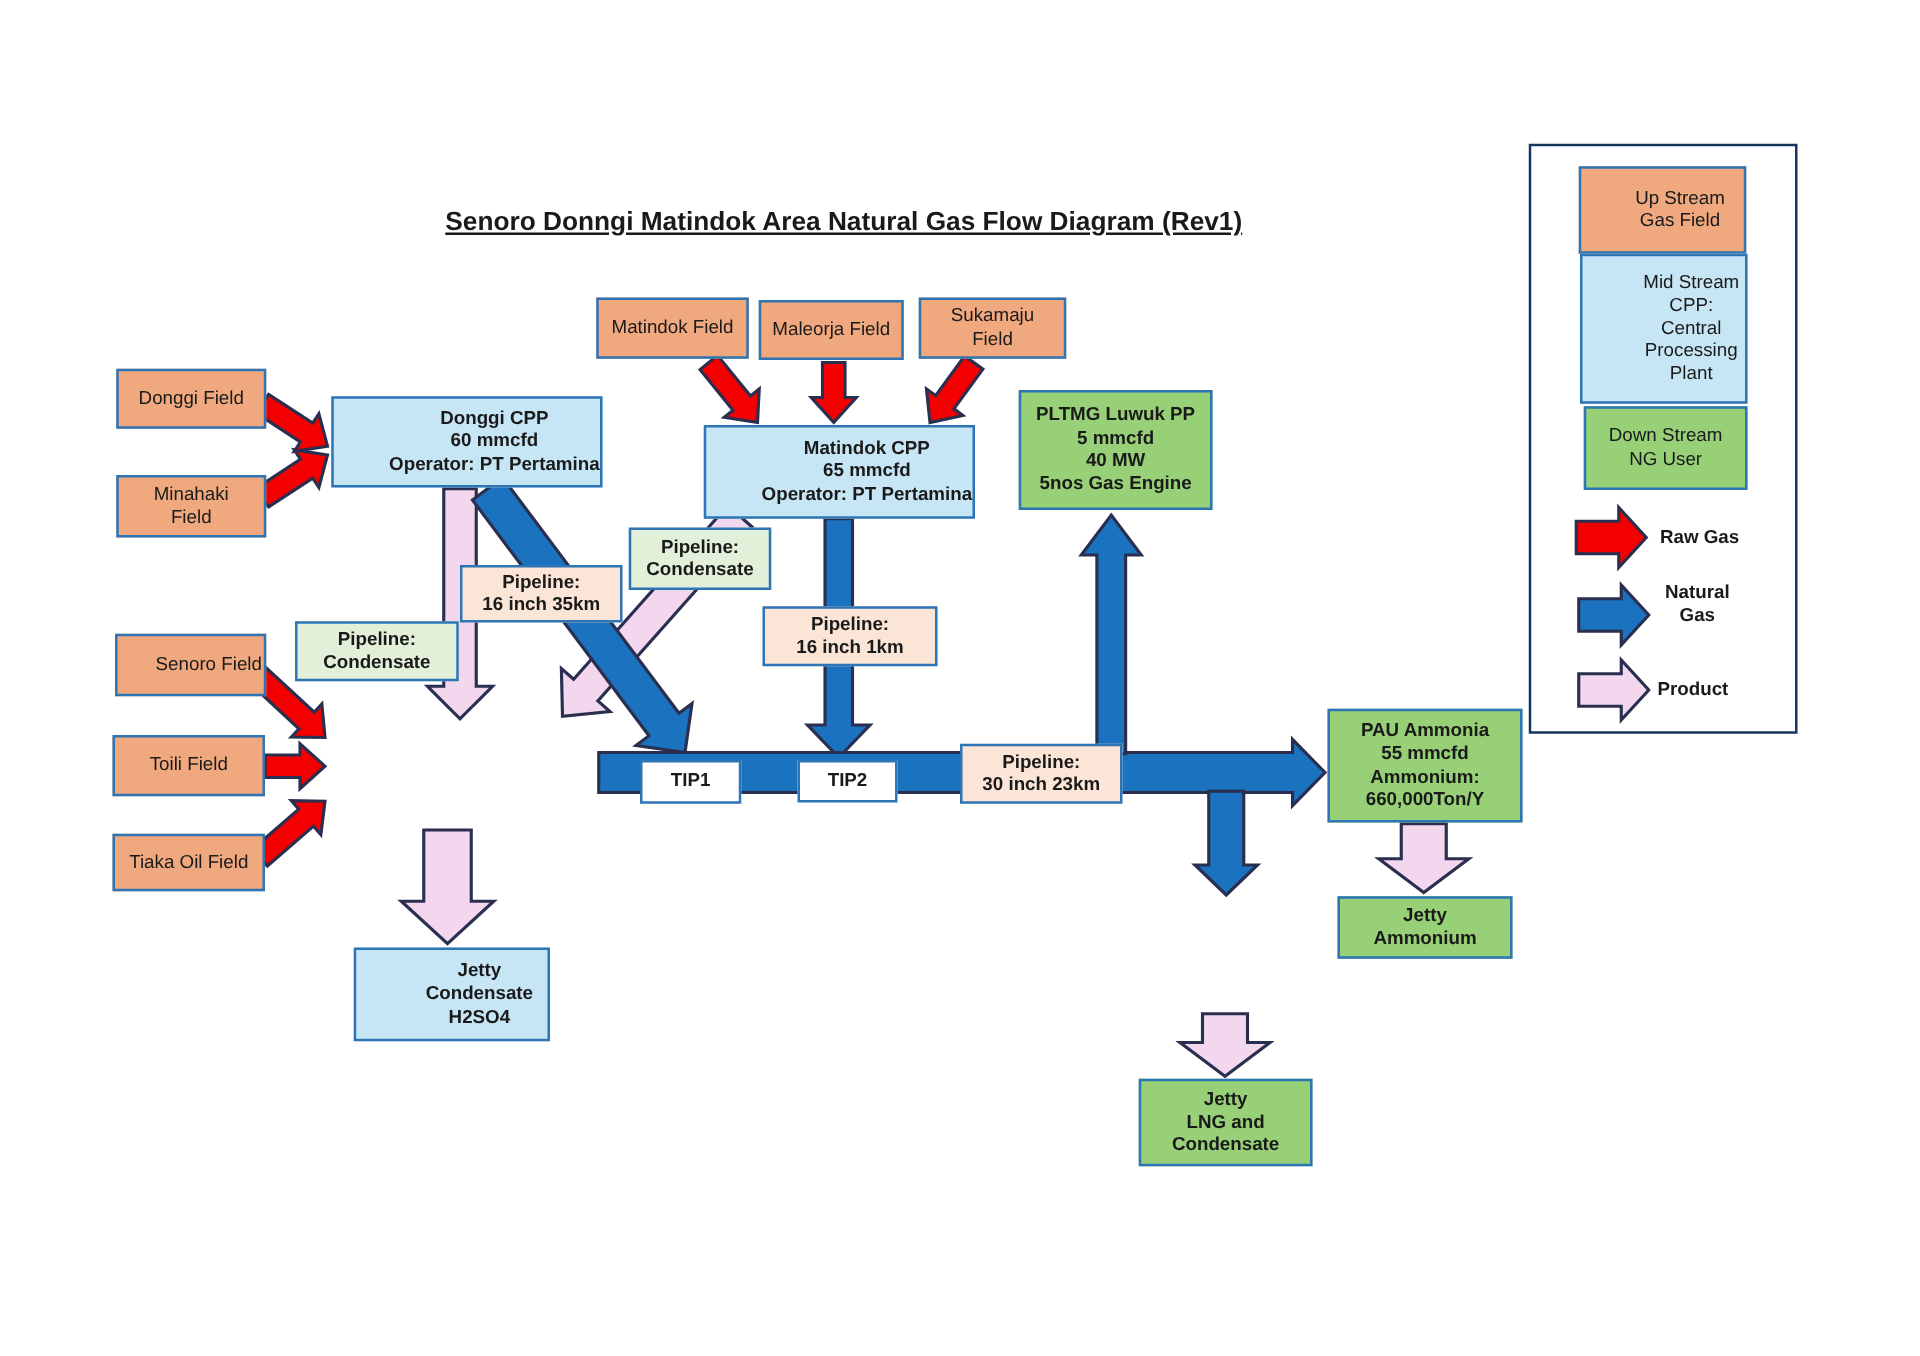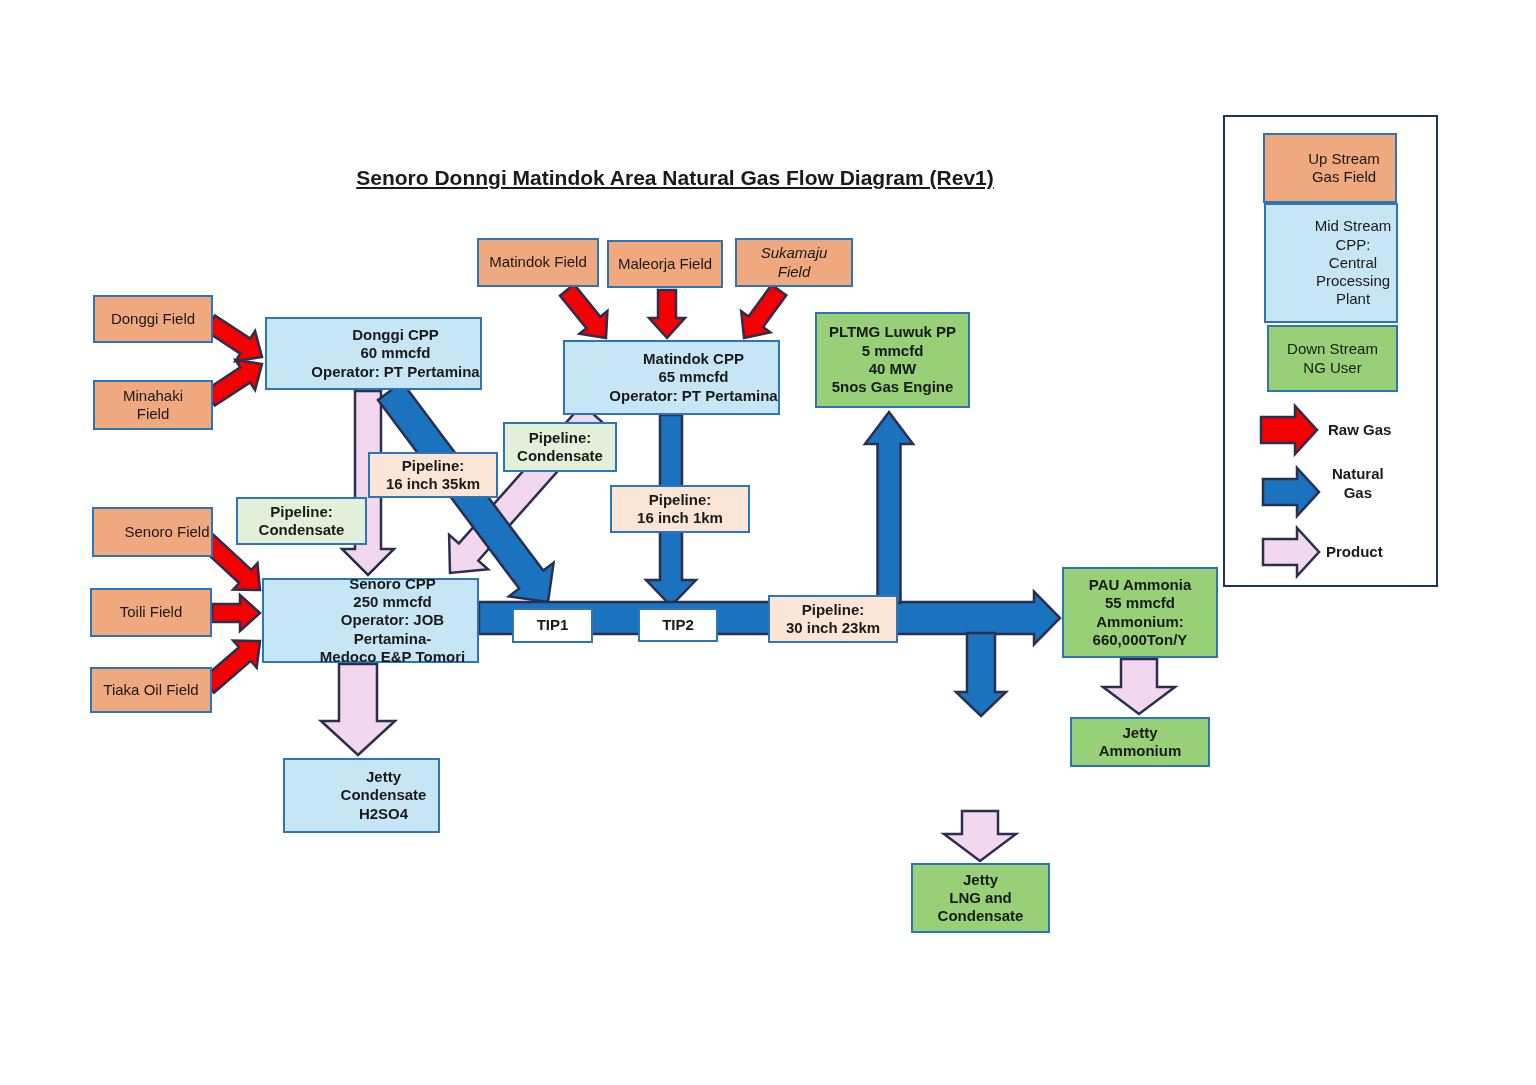--- a/index.html
+++ b/index.html
@@ -68,40 +68,34 @@
     </div>
   <div class="node orange" style="left:90px;top:667px;width:122px;height:46px;">
       <span>Tiaka Oil Field</span>
     </div>
   <div class="node orange" style="left:477px;top:238px;width:122px;height:49px;">
       <span>Matindok Field</span>
     </div>
   <div class="node orange" style="left:607px;top:240px;width:116px;height:48px;">
       <span>Maleorja Field</span>
     </div>
-  <div class="node orange" style="left:735px;top:238px;width:118px;height:49px;font-style:italic;">
+  <div class="node orange" style="left:735px;top:238px;width:118px;height:49px;">
       <span>Sukamaju
 Field</span>
     </div>
 
   <div class="node bluebox" style="left:265px;top:317px;width:217px;height:73px;">
       <span>Donggi CPP
 60 mmcfd
 Operator: PT Pertamina</span>
     </div>
   <div class="node bluebox" style="left:563px;top:340px;width:217px;height:75px;">
       <span>Matindok CPP
 65 mmcfd
 Operator: PT Pertamina</span>
-    </div>
-  <div class="node bluebox" style="left:262px;top:578px;width:217px;height:85px;">
-      <span>Senoro CPP
-250 mmcfd
-Operator: JOB Pertamina-
-Medoco E&amp;P Tomori</span>
     </div>
   <div class="node bluebox" style="left:283px;top:758px;width:157px;height:75px;">
       <span>Jetty
 Condensate
 H2SO4</span>
     </div>
 
   <div class="node greenbox" style="left:815px;top:312px;width:155px;height:96px;">
       <span>PLTMG Luwuk PP
 5 mmcfd

